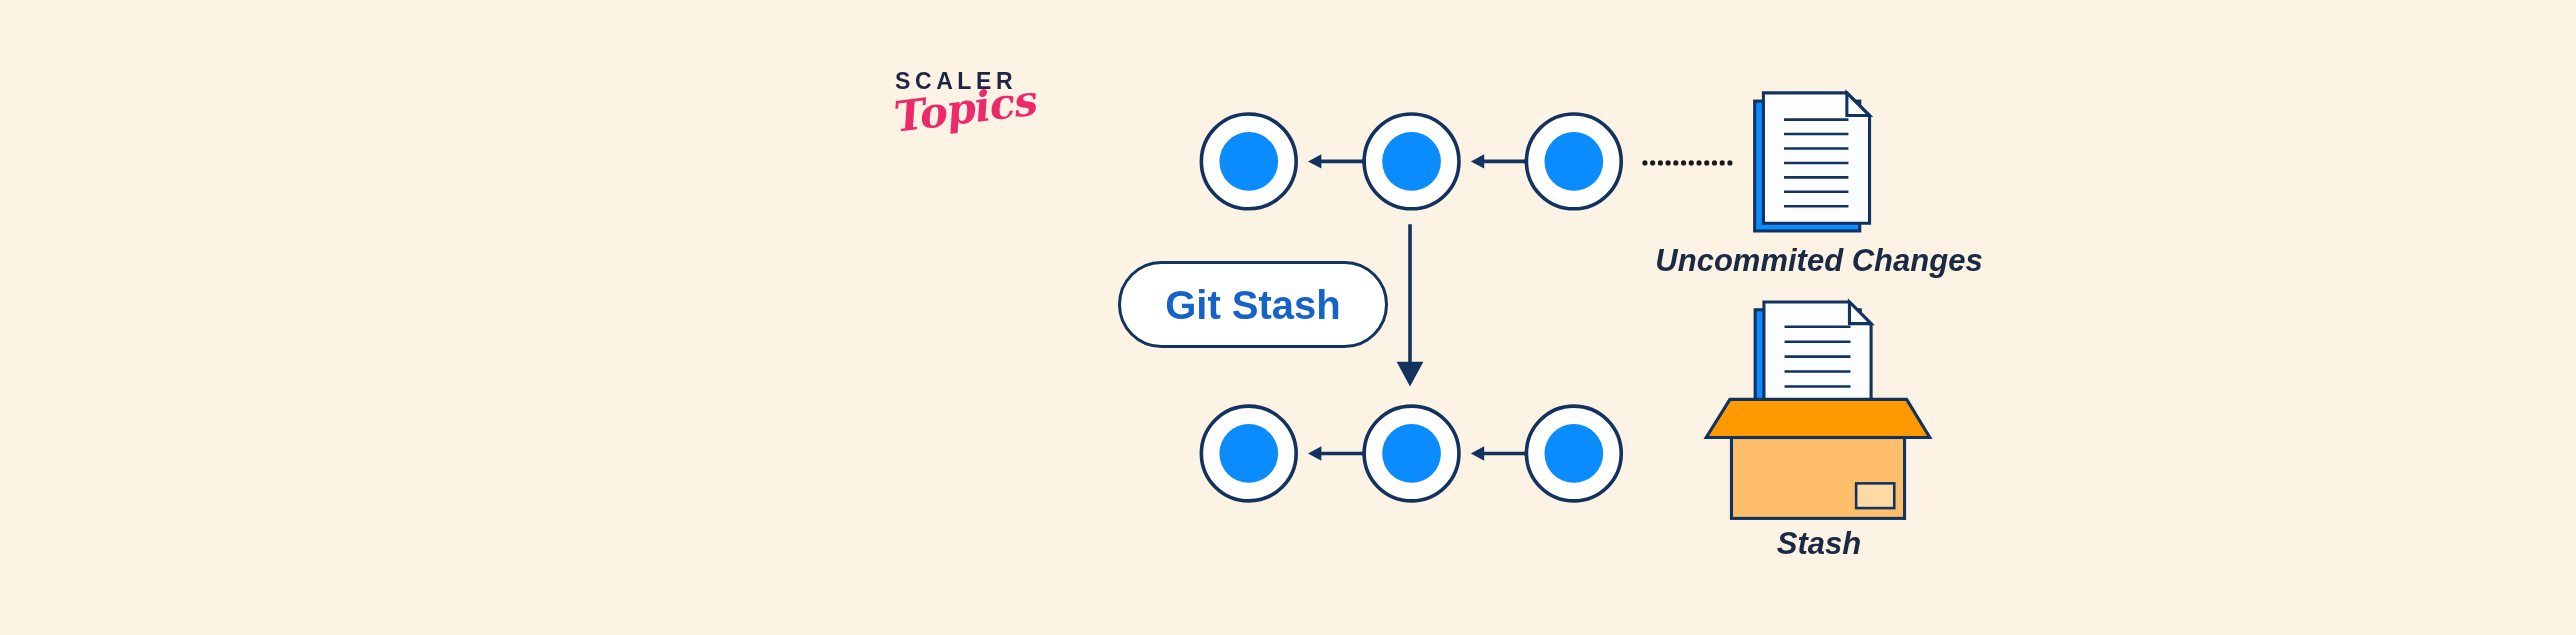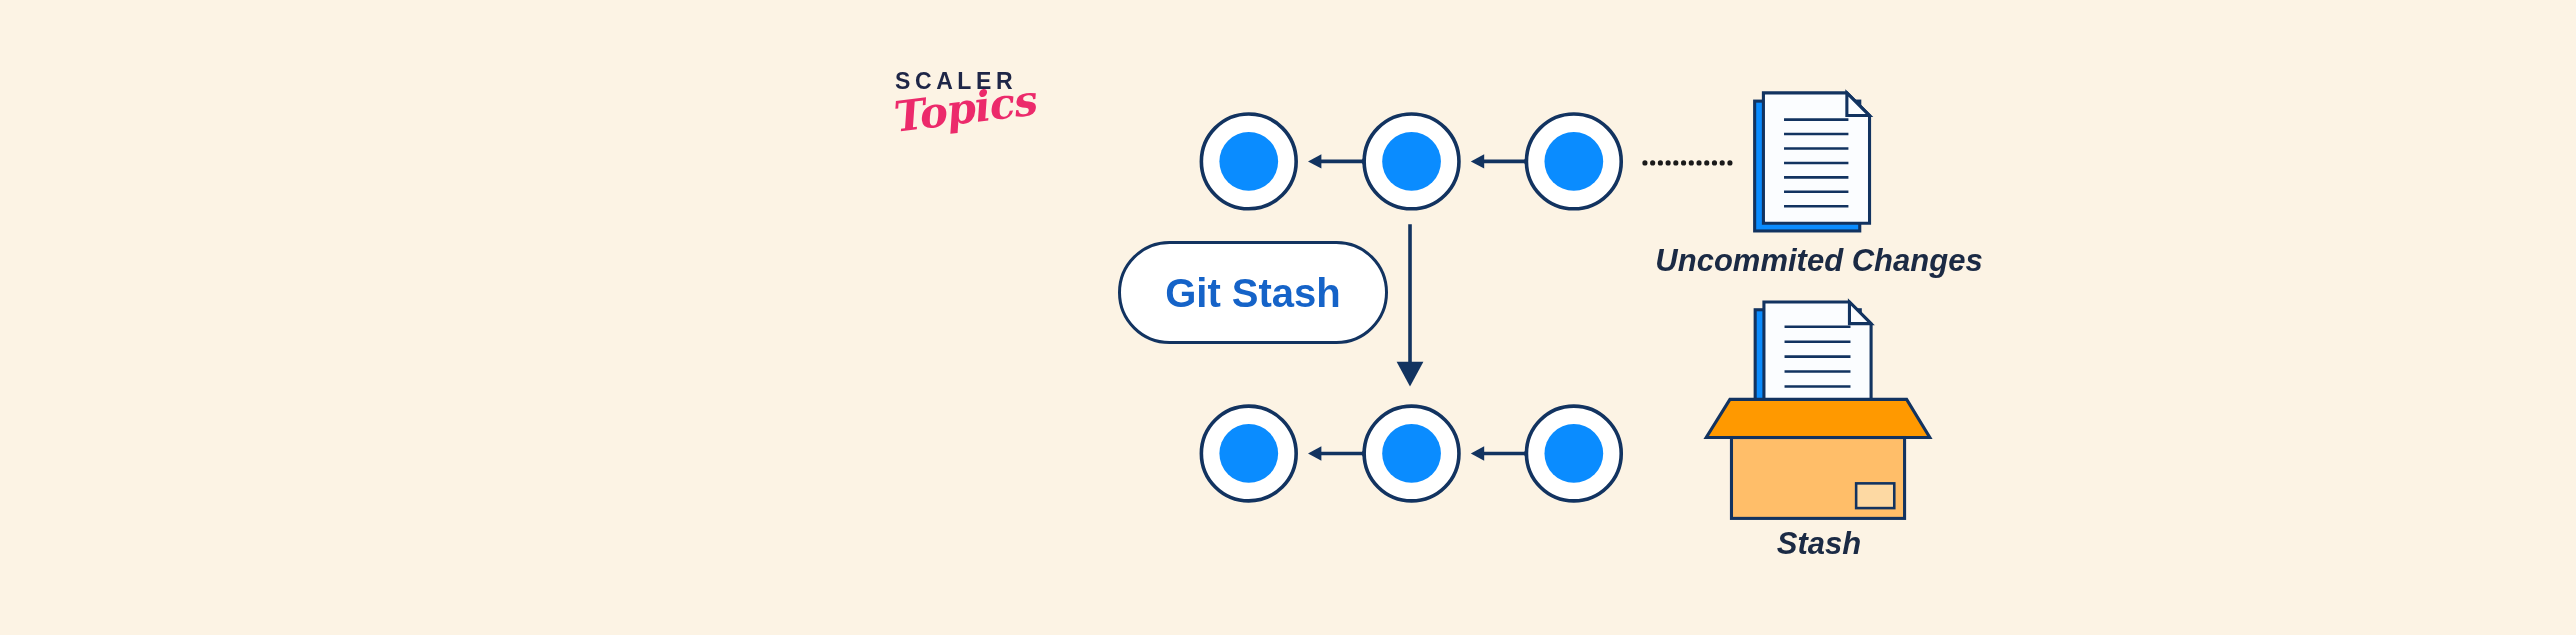--- a/index.html
+++ b/index.html
@@ -23,21 +23,21 @@
   }
   .logo-topics{
     font-family:"DejaVu Serif", serif; font-style:italic; font-weight:bold;
     font-size:42px; color:var(--pink);
     transform:rotate(-7deg); transform-origin:left top;
     margin-top:4.1px; margin-left:-3.1px; letter-spacing:-1px;
   }
 
   
   .pill{
-    position:absolute; left:1118px; top:241px; width:270px; height:103px;
+    position:absolute; left:1118px; top:261px; width:270px; height:87px;
     box-sizing:border-box; background:var(--white);
     border:3.6px solid var(--navy); border-radius:515px;
     display:flex; align-items:center; justify-content:center;
   }
   .pill span{
     font-size:40px; font-weight:bold; color:var(--git-stash-blue); line-height:1;
   }
 
   
   .caption{

